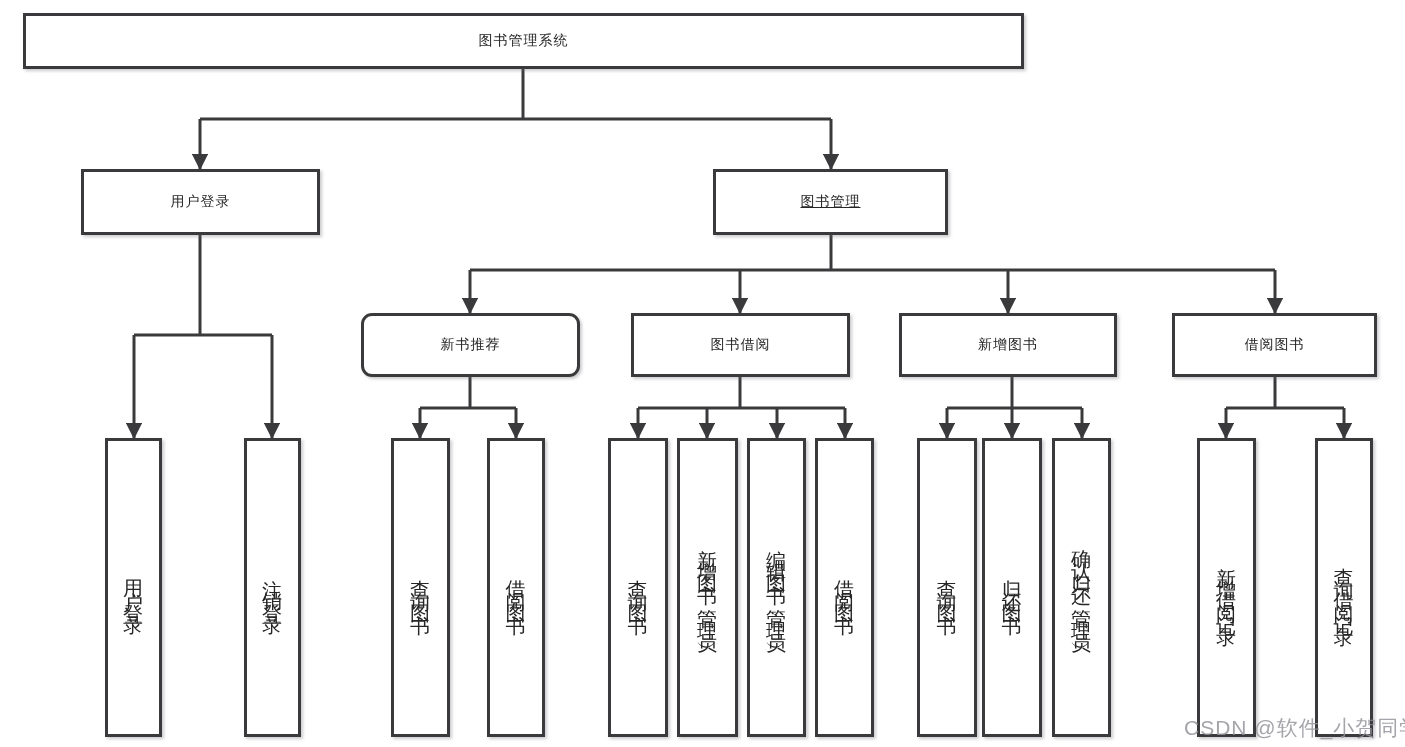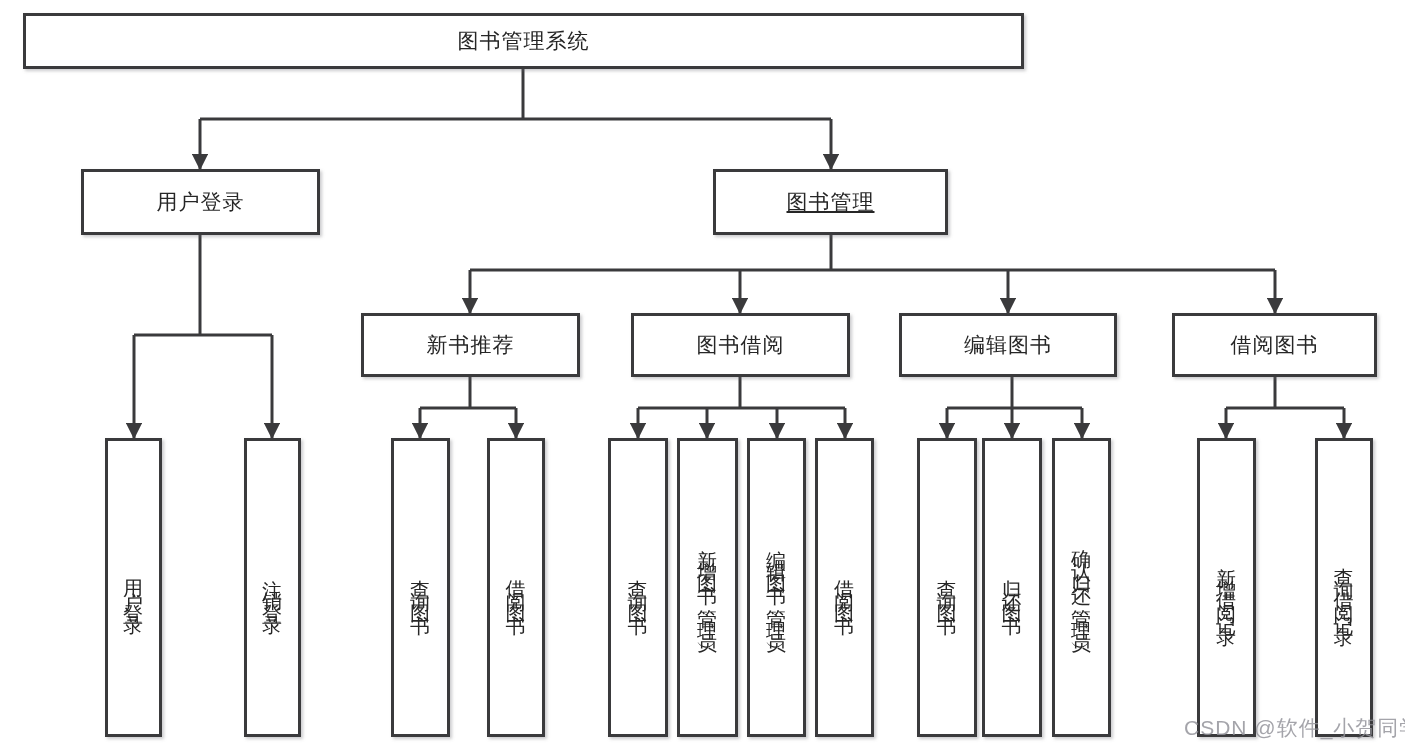--- a/index.html
+++ b/index.html
@@ -7,36 +7,36 @@
     position:relative;width:1405px;height:747px;background:#ffffff;overflow:hidden;
     font-family:"Liberation Sans","DejaVu Sans",sans-serif;color:#262626;
   }
   svg.connectors{position:absolute;left:0;top:0;z-index:1;}
   .box{
     position:absolute;box-sizing:border-box;z-index:2;
     background:#ffffff;border:3px solid #3a3a3c;
     display:flex;align-items:center;justify-content:center;
     box-shadow:2px 2px 3px rgba(110,110,115,0.35);
   }
-  .box.h span{font-size:21px;letter-spacing:1px;white-space:nowrap;}
+  .box.h span{font-size:14px;letter-spacing:1px;white-space:nowrap;}
   .box.v span{
     writing-mode:vertical-rl;
     font-size:20px;letter-spacing:12px;line-height:1;
     white-space:nowrap;
   }
   .watermark{
     position:absolute;left:1184px;top:714px;z-index:9;
     font-size:21px;letter-spacing:1px;white-space:nowrap;
     color:rgba(148,148,155,0.85);
   }
   
   #n-root{left:23px;top:13px;width:1001px;height:56px;}
   #n-userlogin{left:81px;top:169px;width:239px;height:66px;}
   #n-bookmgmt{left:713px;top:169px;width:235px;height:66px;text-decoration:underline;}
-  #n-newrec{left:361px;top:313px;width:219px;height:64px;}
+  #n-newrec{left:361px;top:313px;width:219px;height:64px;border-radius:11px;}
   #n-bookborrow{left:631px;top:313px;width:219px;height:64px;}
   #n-curborrow{left:899px;top:313px;width:218px;height:64px;}
   #n-borrowrec{left:1172px;top:313px;width:205px;height:64px;}
   #n-ul-login{left:105px;top:438px;width:57px;height:299px;}
   #n-ul-logout{left:244px;top:438px;width:57px;height:299px;}
   #n-nb-query{left:391px;top:438px;width:59px;height:299px;}
   #n-nb-borrow{left:487px;top:438px;width:58px;height:299px;}
   #n-bb-query{left:608px;top:438px;width:60px;height:299px;}
   #n-bb-add{left:677px;top:438px;width:61px;height:299px;}
   #n-bb-edit{left:747px;top:438px;width:59px;height:299px;}
@@ -113,21 +113,21 @@
     <span>图书管理</span>
   </div>
 
   <div class="box h" id="n-newrec">
     <span>新书推荐</span>
   </div>
   <div class="box h" id="n-bookborrow">
     <span>图书借阅</span>
   </div>
   <div class="box h" id="n-curborrow">
-    <span>编辑图书</span>
+    <span>新增图书</span>
   </div>
   <div class="box h" id="n-borrowrec">
     <span>借阅图书</span>
   </div>
 
   <div class="box v" id="n-ul-login">
     <span>用户登录</span>
   </div>
   <div class="box v" id="n-ul-logout">
     <span>注销登录</span>

